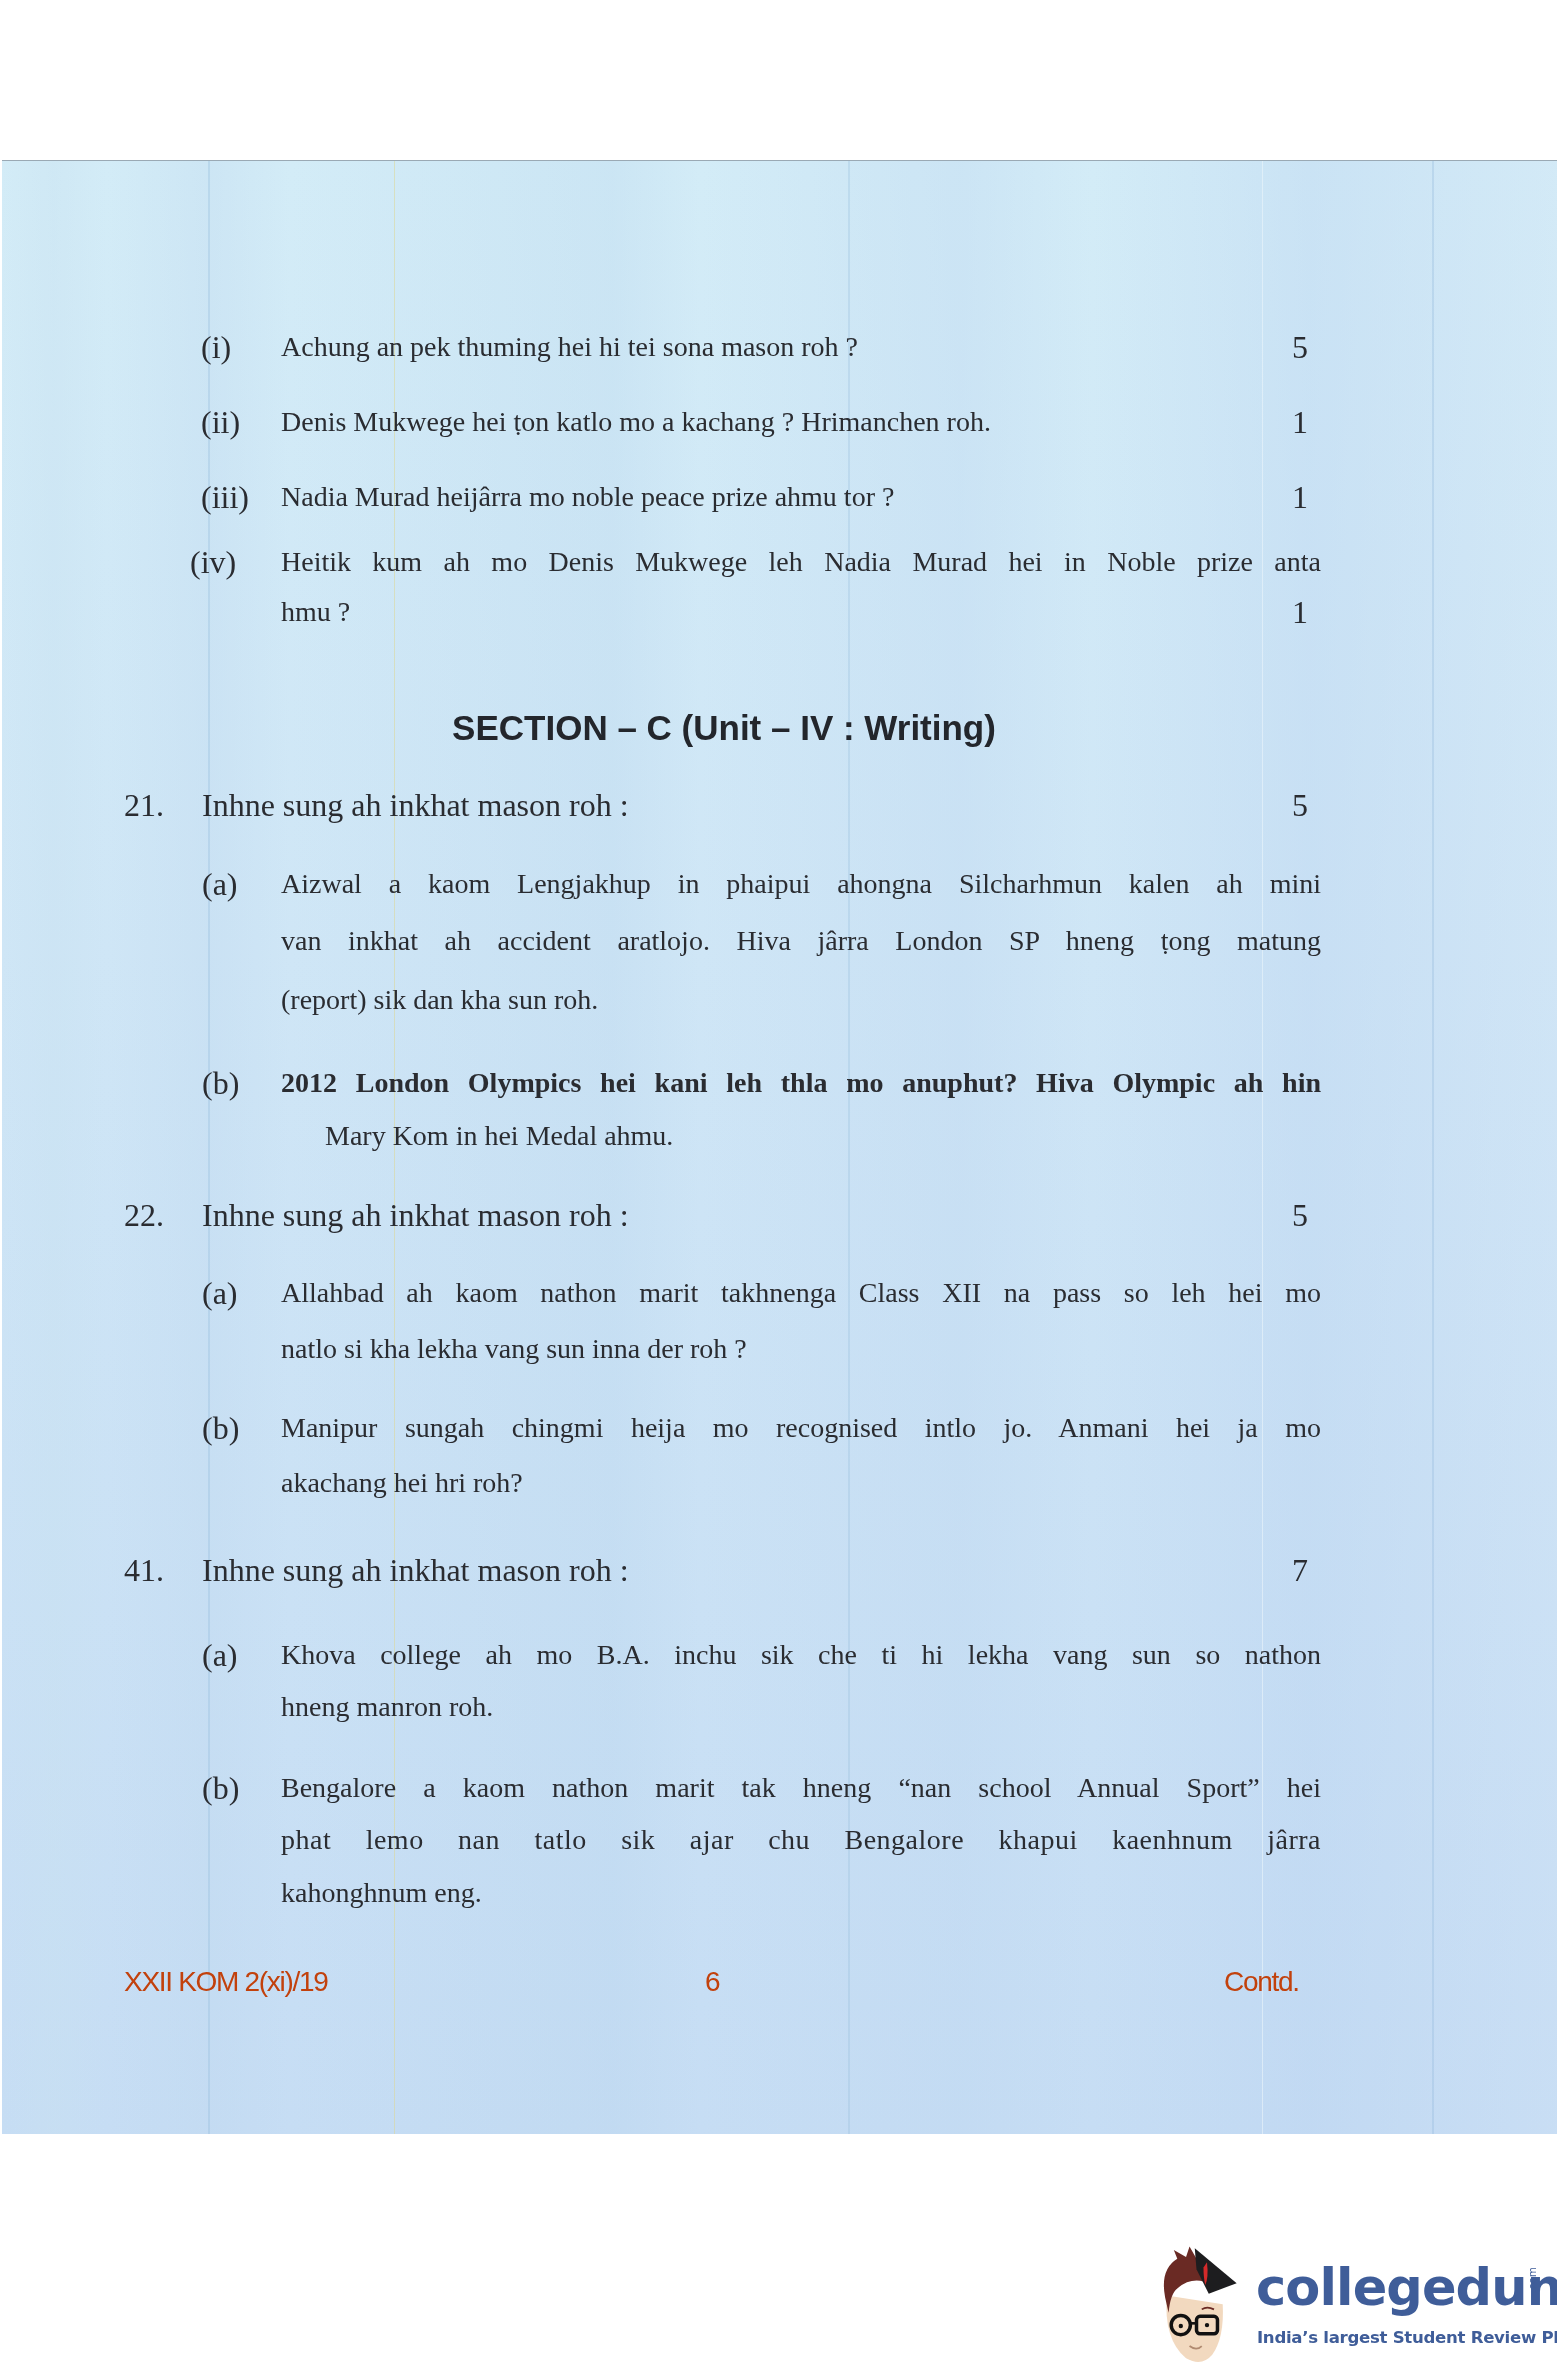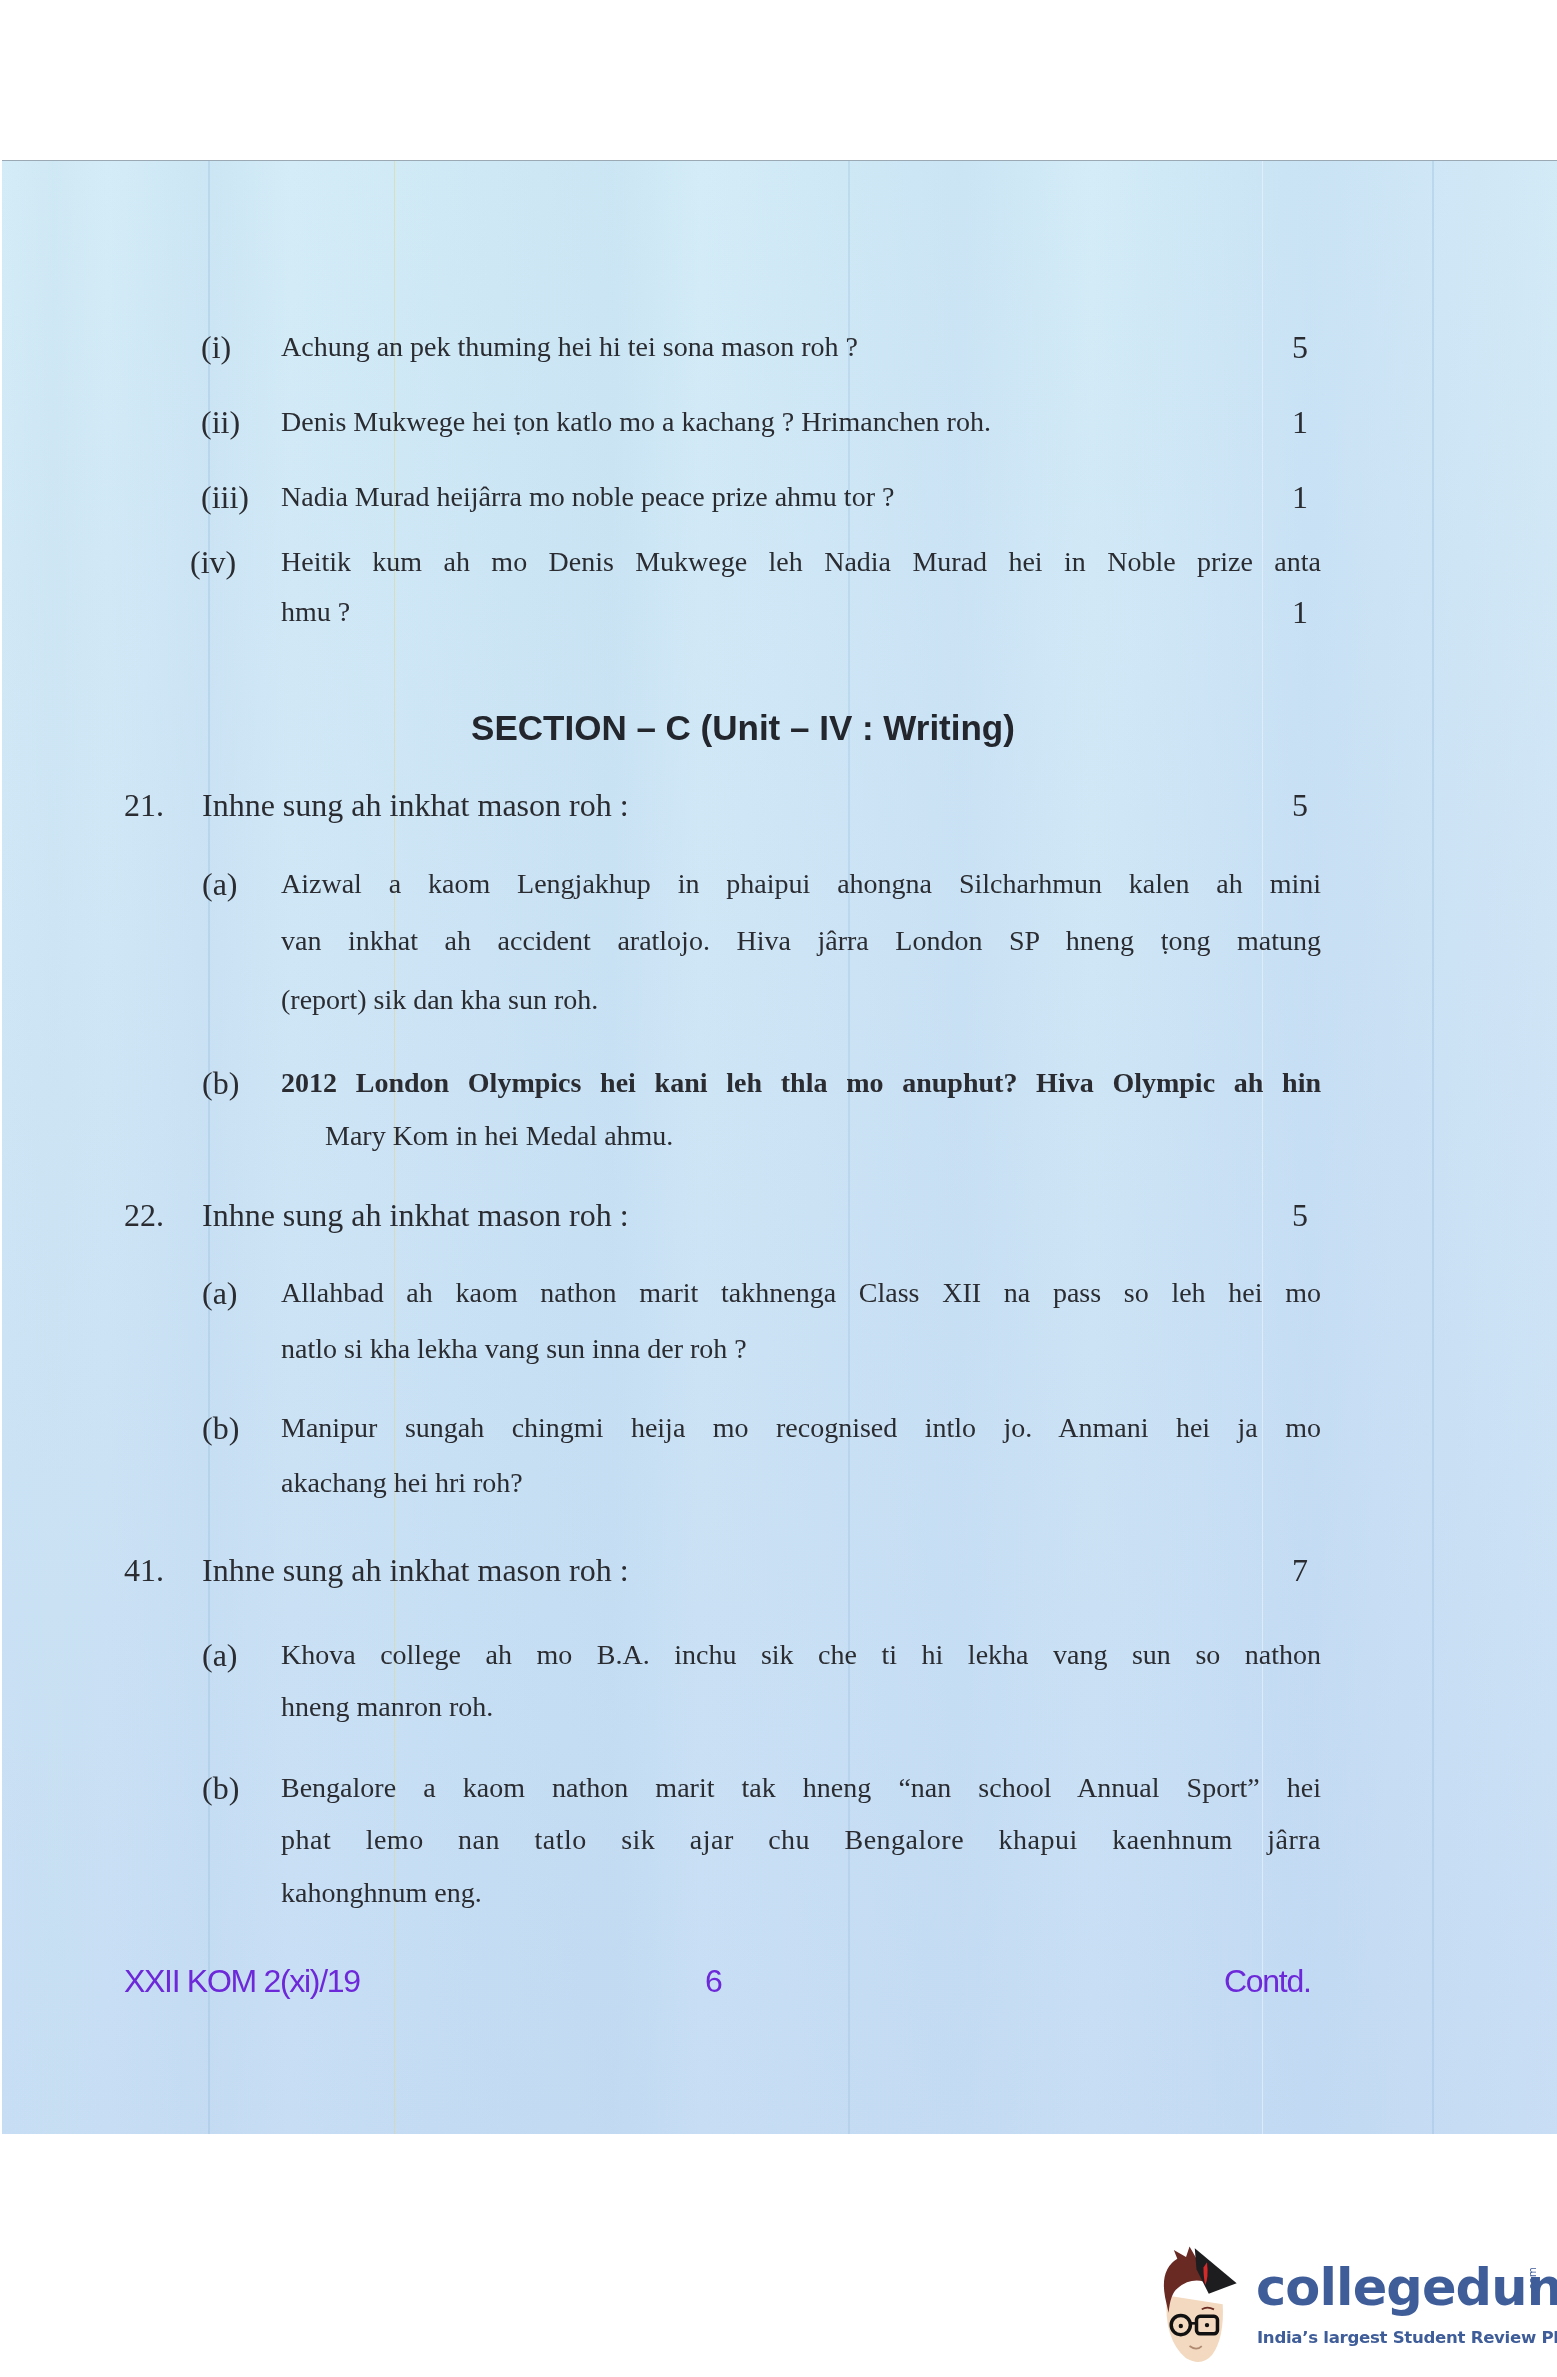--- a/index.html
+++ b/index.html
@@ -29,25 +29,25 @@
   .streak.b4 { left:1430px; background:rgba(150,185,220,0.35); width:2.6px; }
   .num { position:absolute; font-size:32px; line-height:56px; }
   .mark { position:absolute; left:1286px; width:28px; text-align:center; font-size:32px; line-height:56px; }
   .txt { position:absolute; left:281px; width:1040px; font-size:28px; line-height:56px; }
   .txt.just { text-align:justify; text-align-last:justify; }
   .txt.wide { letter-spacing:0.5px; }
 
   .section {
     position:absolute; left:0; width:1448px; top:702px; text-align:center;
     font-family:"Liberation Sans", "DejaVu Sans", sans-serif; font-weight:bold;
-    font-size:35px; line-height:52px; color:#23262c;padding-left:19px;
+    font-size:35px; line-height:52px; color:#23262c;
   }
   .footer {
     position:absolute; top:1957px; font-family:"Liberation Sans", "DejaVu Sans", sans-serif;
-    font-size:32px; line-height:49px; color:#6d28d9; letter-spacing:-1.3px;
+    font-size:28px; line-height:49px; color:#c2410c; letter-spacing:-1.3px;
   }
 
   .logo { position:absolute; left:1151px; top:2243px; width:401px; height:124px; }
   .logo-text {
     position:absolute; left:105px; top:17.4px;
     font-family:"DejaVu Sans", "Liberation Sans", sans-serif; font-weight:bold;
     font-size:51px; line-height:56px; color:#3f5d99; letter-spacing:-0.9px;
   }
   .logo-com {
     position:absolute; left:375px; top:24.4px; font-family:"DejaVu Sans", sans-serif;

